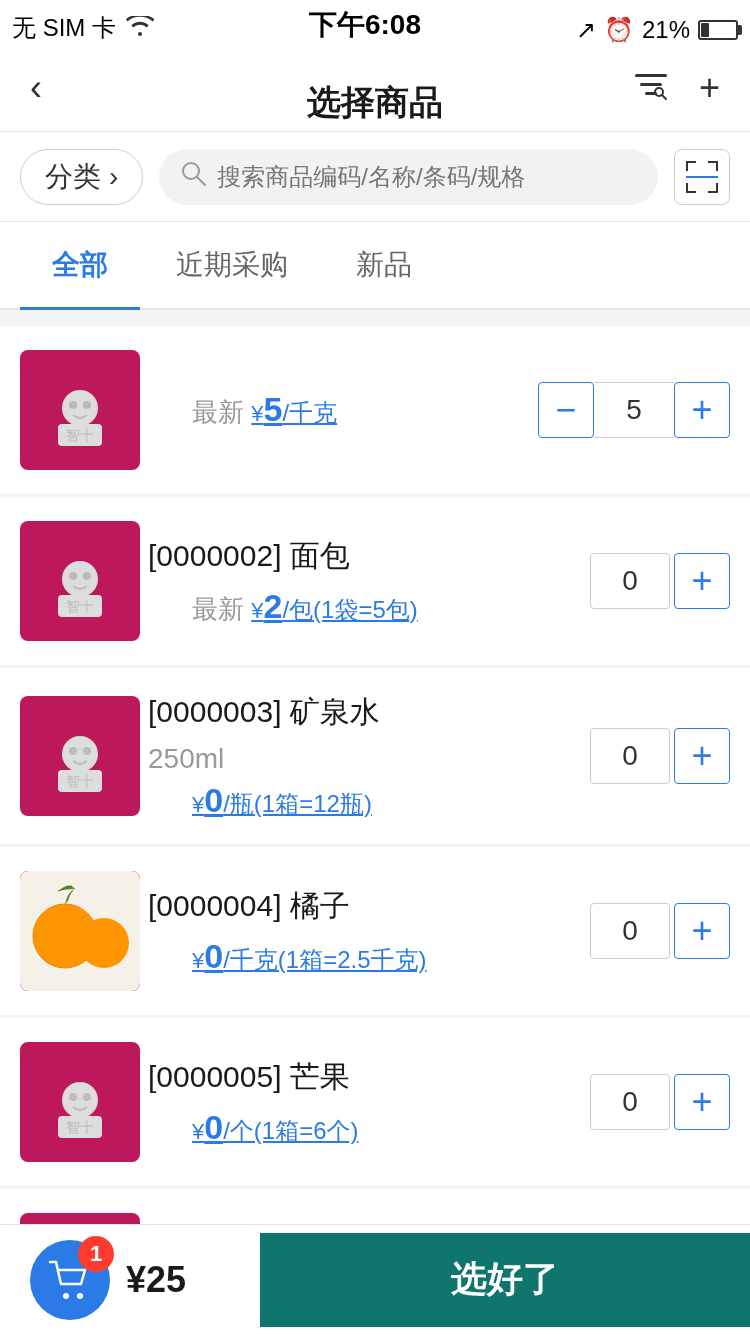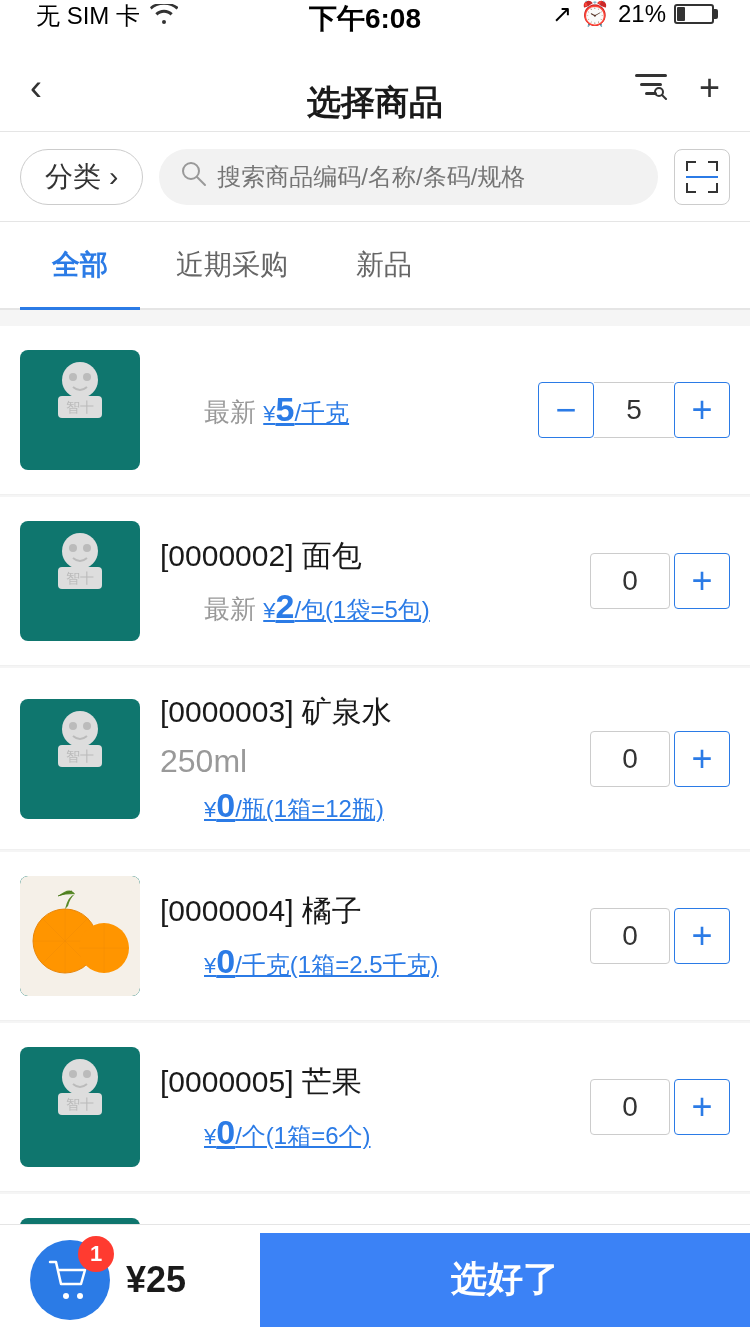--- a/index.html
+++ b/index.html
@@ -10,23 +10,23 @@
       font-family: -apple-system, 'PingFang SC', 'Helvetica Neue', sans-serif;
       background: #f5f5f5;
       font-size: 28px;
     }
     
     .status-bar {
       width: 750px;
       height: 44px;
       background: #fff;
       display: flex;
-      align-items: flex-start;
+      align-items: flex-end;
       justify-content: space-between;
-      padding: 0 36px;
+      padding: 0 12px;
       font-size: 24px;
       font-weight: 500;
     }
     .status-left { display: flex; align-items: center; gap: 10px; }
     .status-center { font-size: 28px; font-weight: 600; }
     .status-right { display: flex; align-items: center; gap: 8px; font-size: 24px; }
     .battery-icon {
       width: 40px; height: 20px; border: 2px solid #333; border-radius: 3px; position: relative; display: inline-block;
     }
     .battery-icon::after {
@@ -153,43 +153,43 @@
       display: flex;
       align-items: center;
       padding: 24px 20px;
       margin-bottom: 2px;
       min-height: 120px;
       border-bottom: 1px solid #f0f0f0;
     }
     .product-image {
       width: 120px;
       height: 120px;
-      background: #0f766e;
+      background: #be185d;
       border-radius: 8px;
       display: flex;
-      align-items: flex-start;
+      align-items: flex-end;
       justify-content: center;
-      margin-right: 20px;
+      margin-right: 8px;
       flex-shrink: 0;
       overflow: hidden;
     }
     .owl-icon {
       font-size: 50px;
       color: #c5c5c5;
     }
     .product-info {
       flex: 1;
     }
     .product-name {
       font-size: 30px;
       color: #1a1a1a;
       margin-bottom: 10px;
     }
     .product-spec {
-      font-size: 32px;
+      font-size: 28px;
       color: #999;
       margin-bottom: 6px;
     }
     .product-price {
       font-size: 26px;
       color: #999;
       margin-left: 44px;
     }
     .product-price .price-label { color: #999; }
     .product-price .currency { color: #2b7be6; font-size: 22px; text-decoration: underline; }
@@ -280,21 +280,21 @@
       display: flex; align-items: center; justify-content: center;
     }
     .cart-total {
       font-size: 36px;
       font-weight: 700;
       color: #1a1a1a;
     }
     .confirm-btn {
       flex: 1;
       height: 94px;
-      background: #3b82f6;
+      background: #0f766e;
       color: #fff;
       font-size: 36px;
       font-weight: 600;
       border: none;
       cursor: pointer;
       display: flex; align-items: center; justify-content: center;
     }
   </style>
 </head>
 <body>

